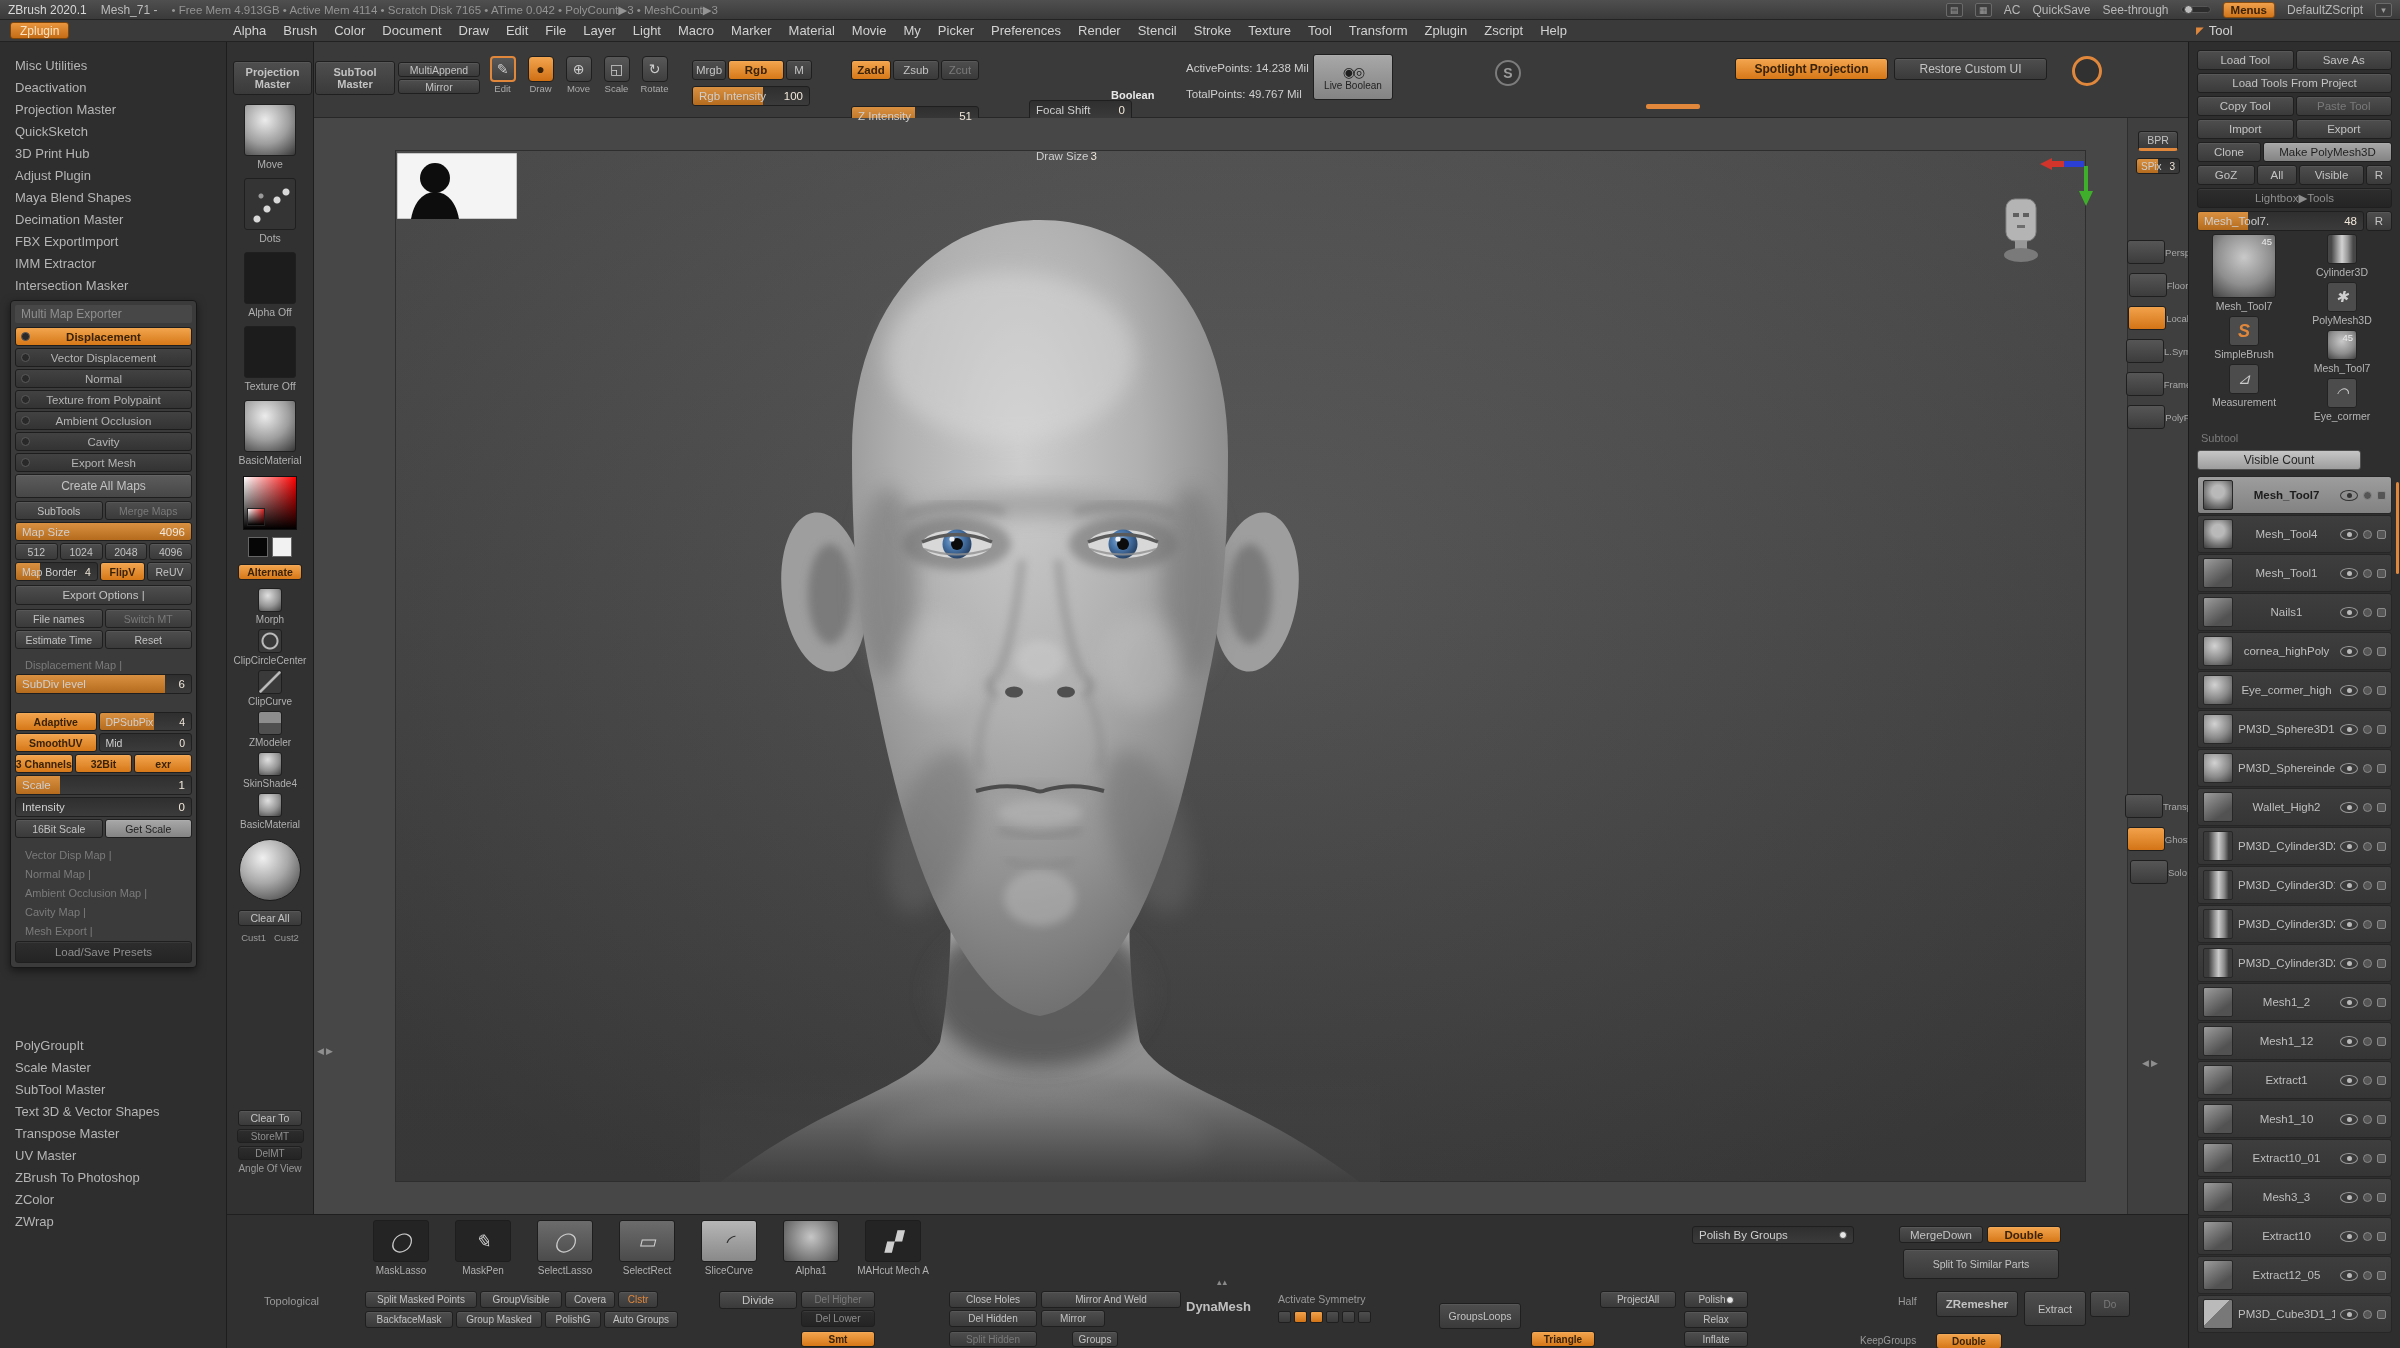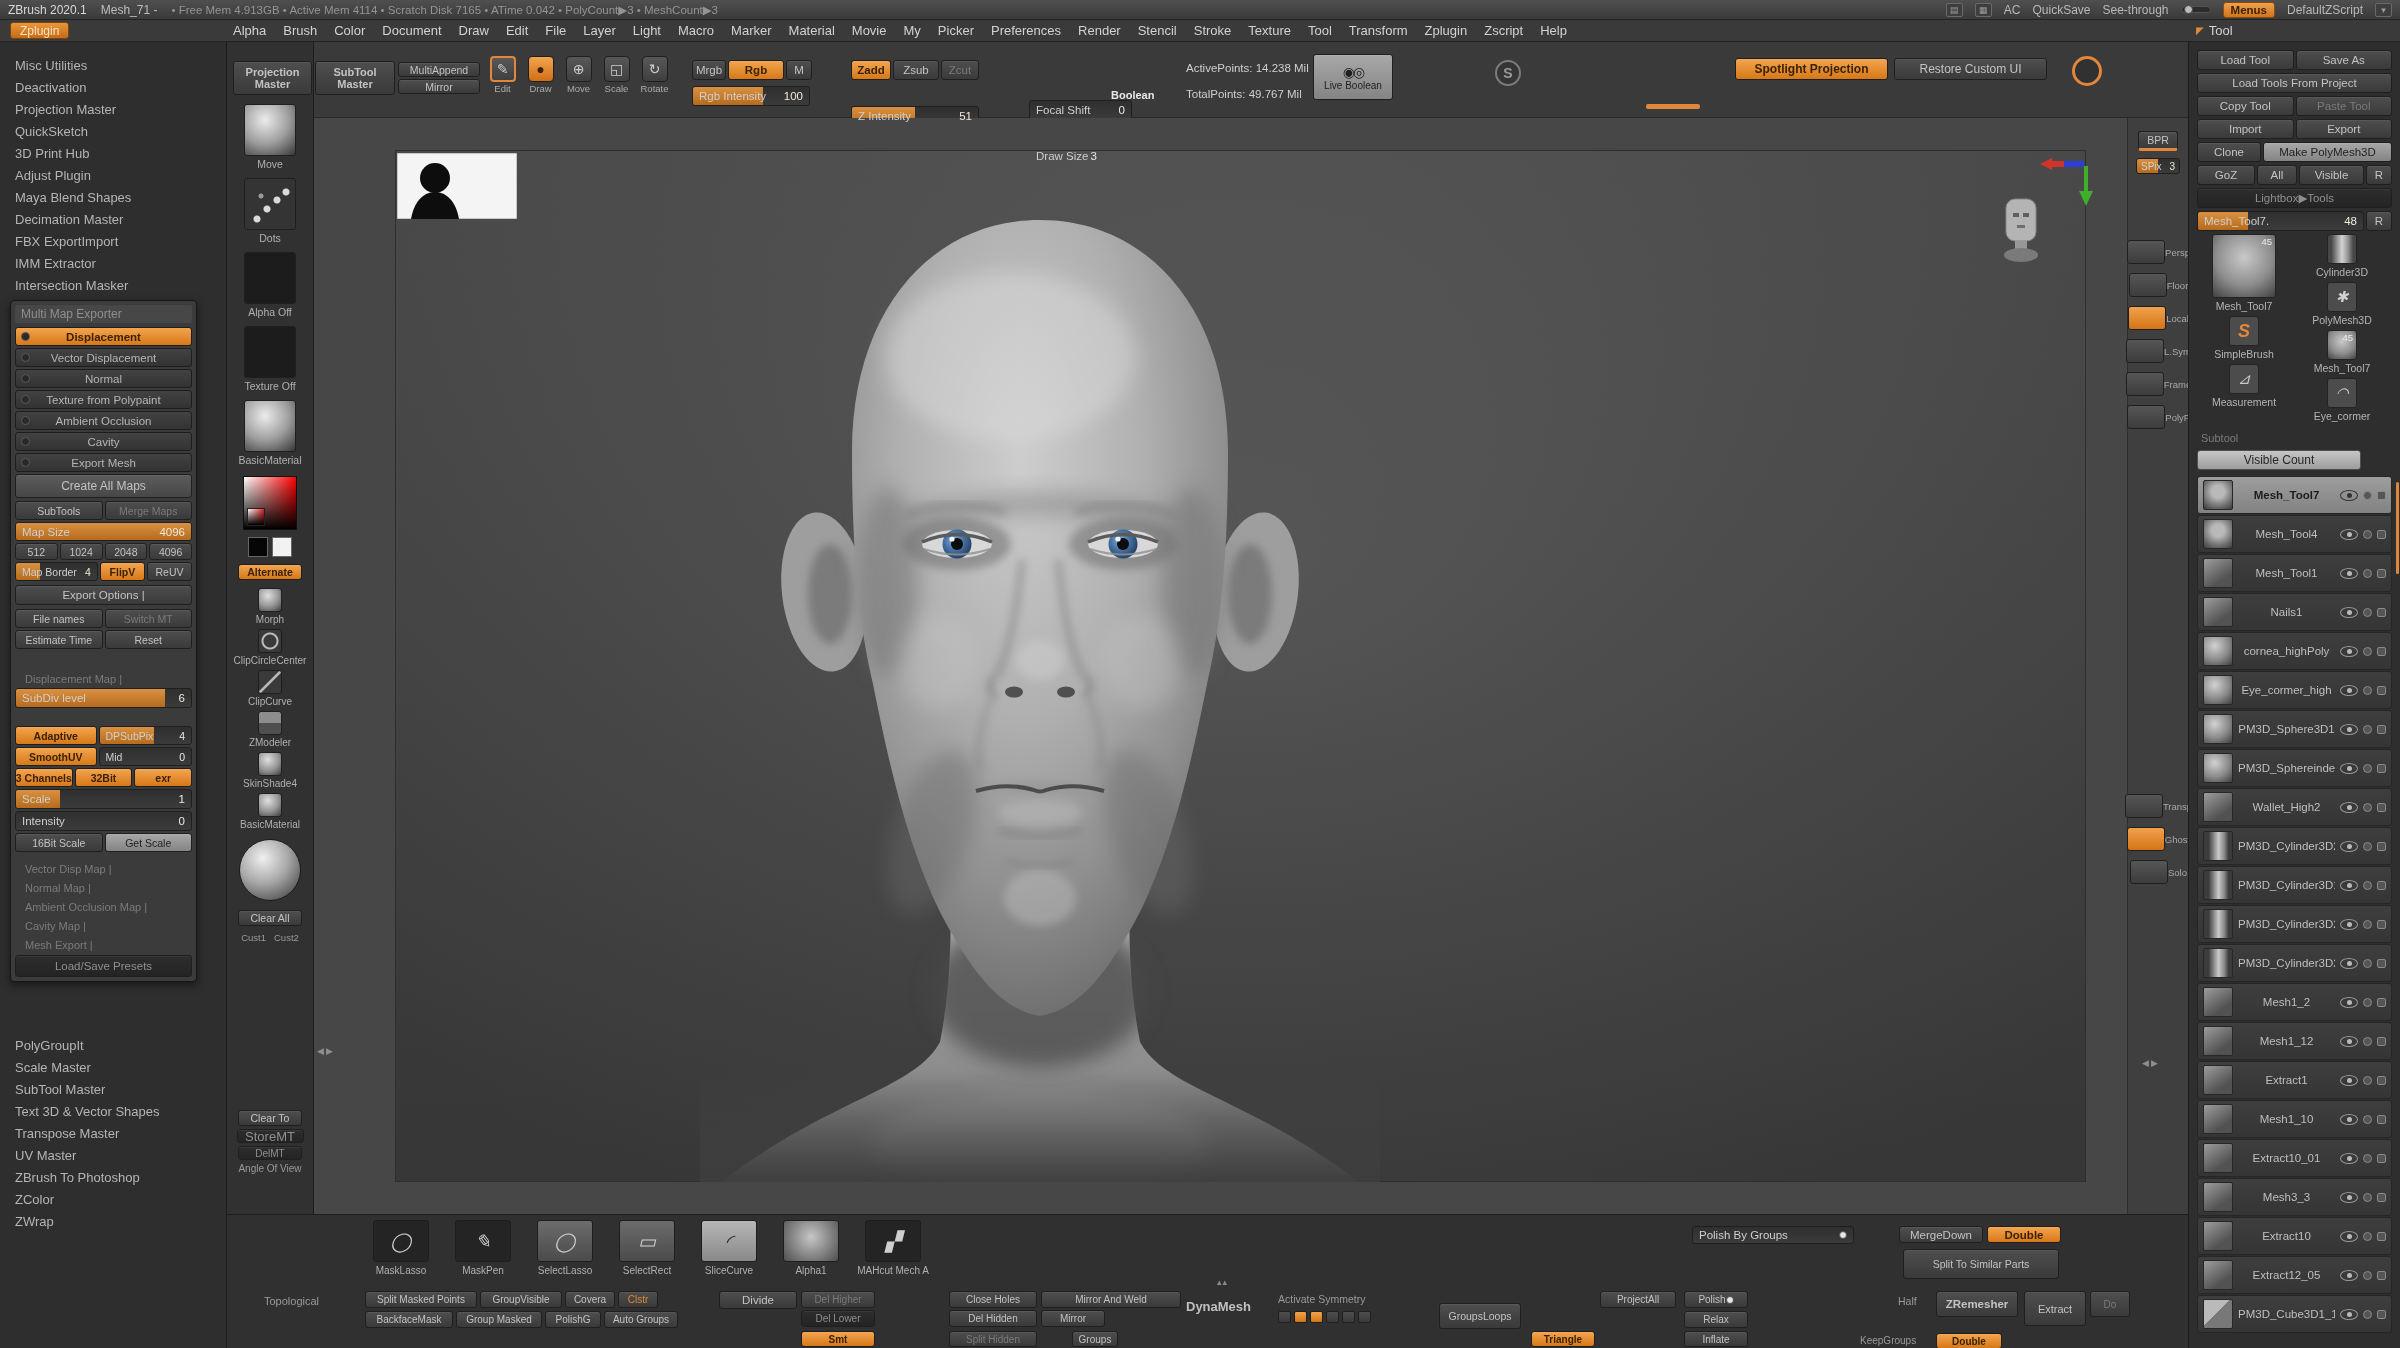--- a/index.html
+++ b/index.html
@@ -266,21 +266,21 @@
             <span class="sv">4</span>
           </div>
         <div class="btn or">FlipV</div>
         <div class="btn">ReUV</div>
       </div>
       <div class="btn" style="margin:4px 0;height:20px">Export Options |</div>
       <div class="mr">
         <div class="btn">File names</div>
         <div class="btn dim">Switch MT</div>
       </div>
-      <div class="mr" style="margin-bottom:22px">
+      <div class="mr" style="margin-bottom:8px">
         <div class="btn">Estimate Time</div>
         <div class="btn">Reset</div>
       </div>
       <div class="subhdr">Displacement Map |</div>
       <div class="slider" style="margin-bottom:18px">
           <i class="fill" style="width:85%"></i>
           <span class="sl">SubDiv level</span>
           <span class="sv">6</span>
         </div>
       <div class="mr">
@@ -410,21 +410,21 @@
         </div>
       </div>
     <div class="bigsphere"></div>
     <div class="btn" style="width:64px;height:16px;font-size:10.5px">Clear All</div>
     <div style="display:flex;gap:8px;margin-top:2px">
       <span class="lbl" style="font-size:9.5px">Cust1</span>
       <span class="lbl" style="font-size:9.5px">Cust2</span>
     </div>
     <div style="margin-top:auto;display:flex;flex-direction:column;gap:3px;align-items:center">
       <div class="btn" style="width:64px;height:16px;font-size:10.5px">Clear To</div>
-      <div class="btn dark" style="width:67px;height:14px;font-size:13px">StoreMT</div>
+      <div class="btn dark" style="width:67px;height:14px;font-size:10px">StoreMT</div>
       <div class="btn dark" style="width:64px;height:14px;font-size:10px">DelMT</div>
       <span class="lbl" style="font-size:10px">Angle Of View</span>
     </div>
   </div>
 
   <div id="shelf">
     <div class="abs" style="left:171px;top:14px;display:flex;gap:3px">
 
         <div class="mode sel">
           <span class="mico">✎</span>

